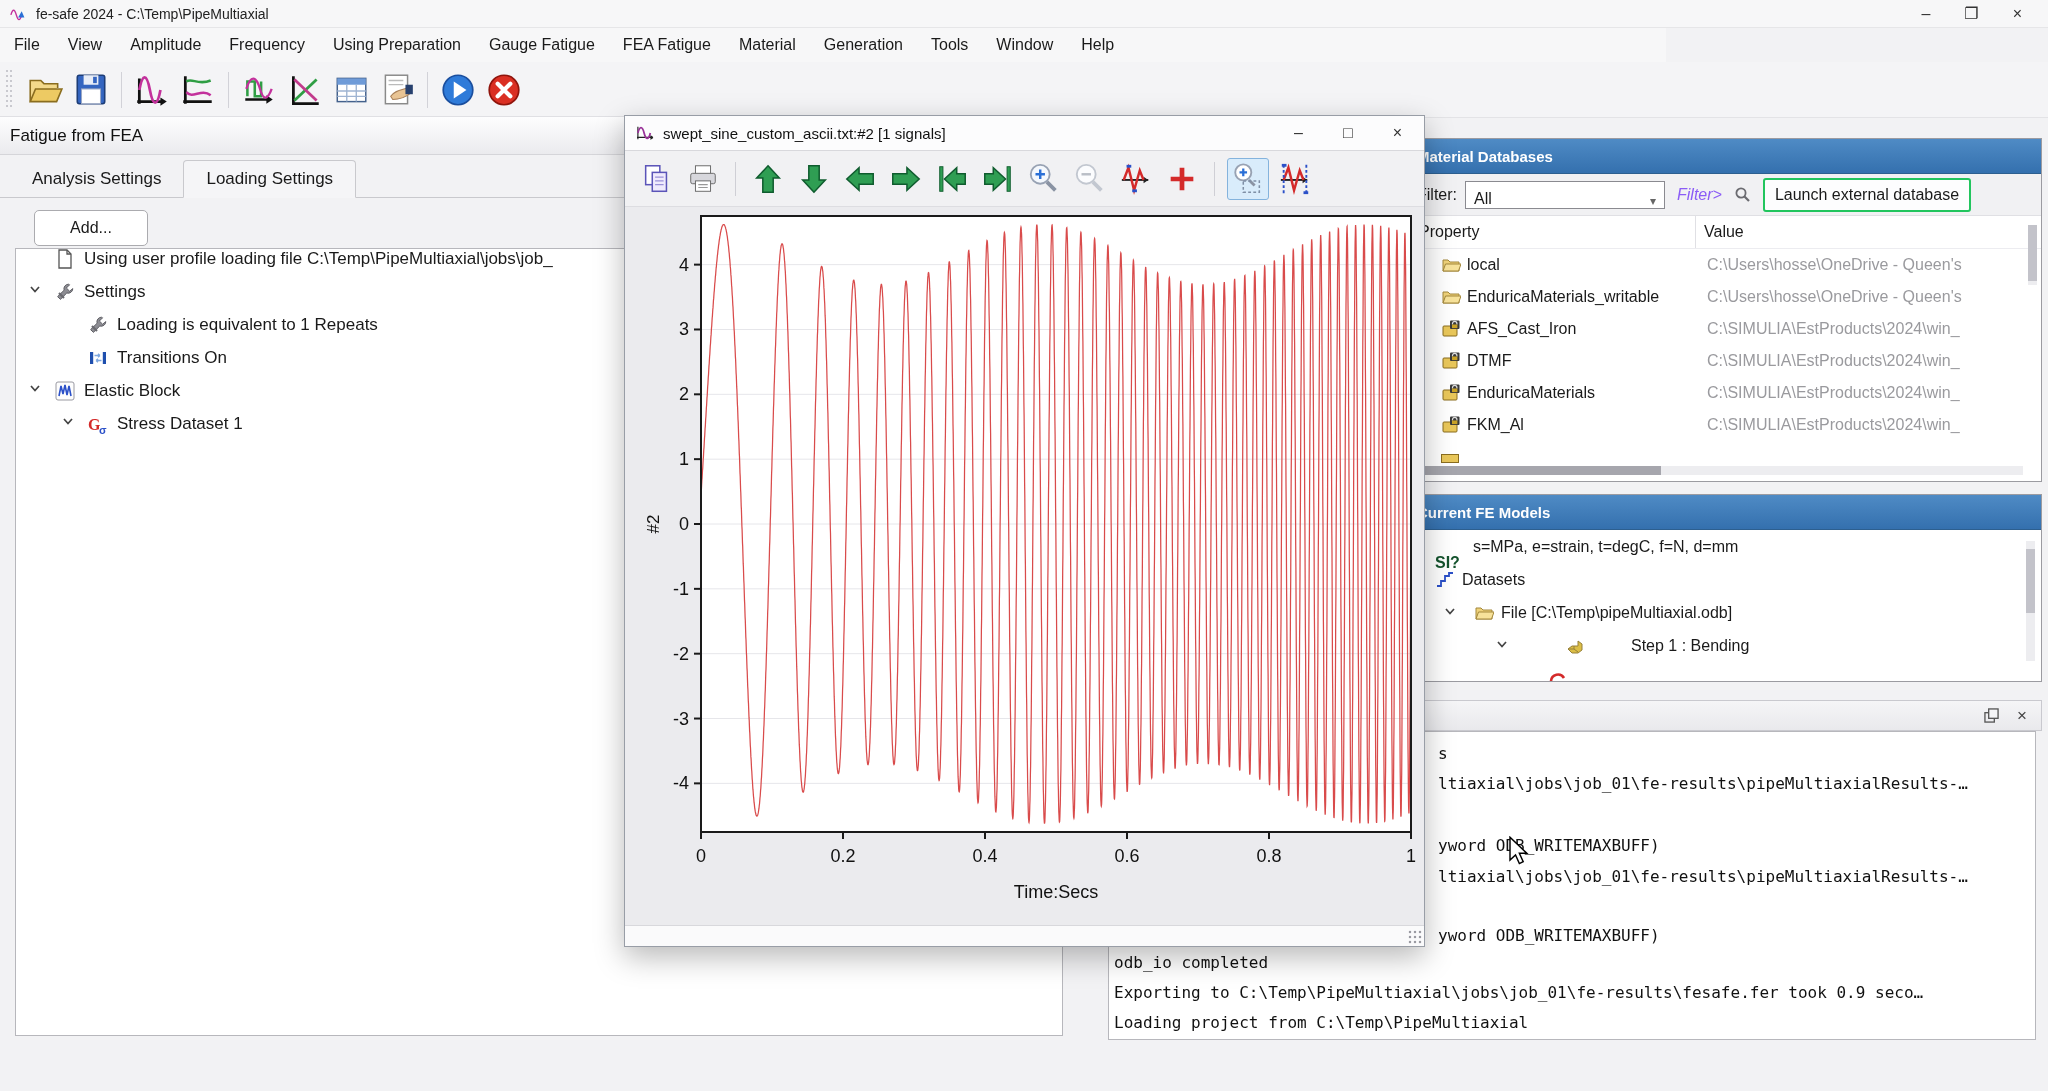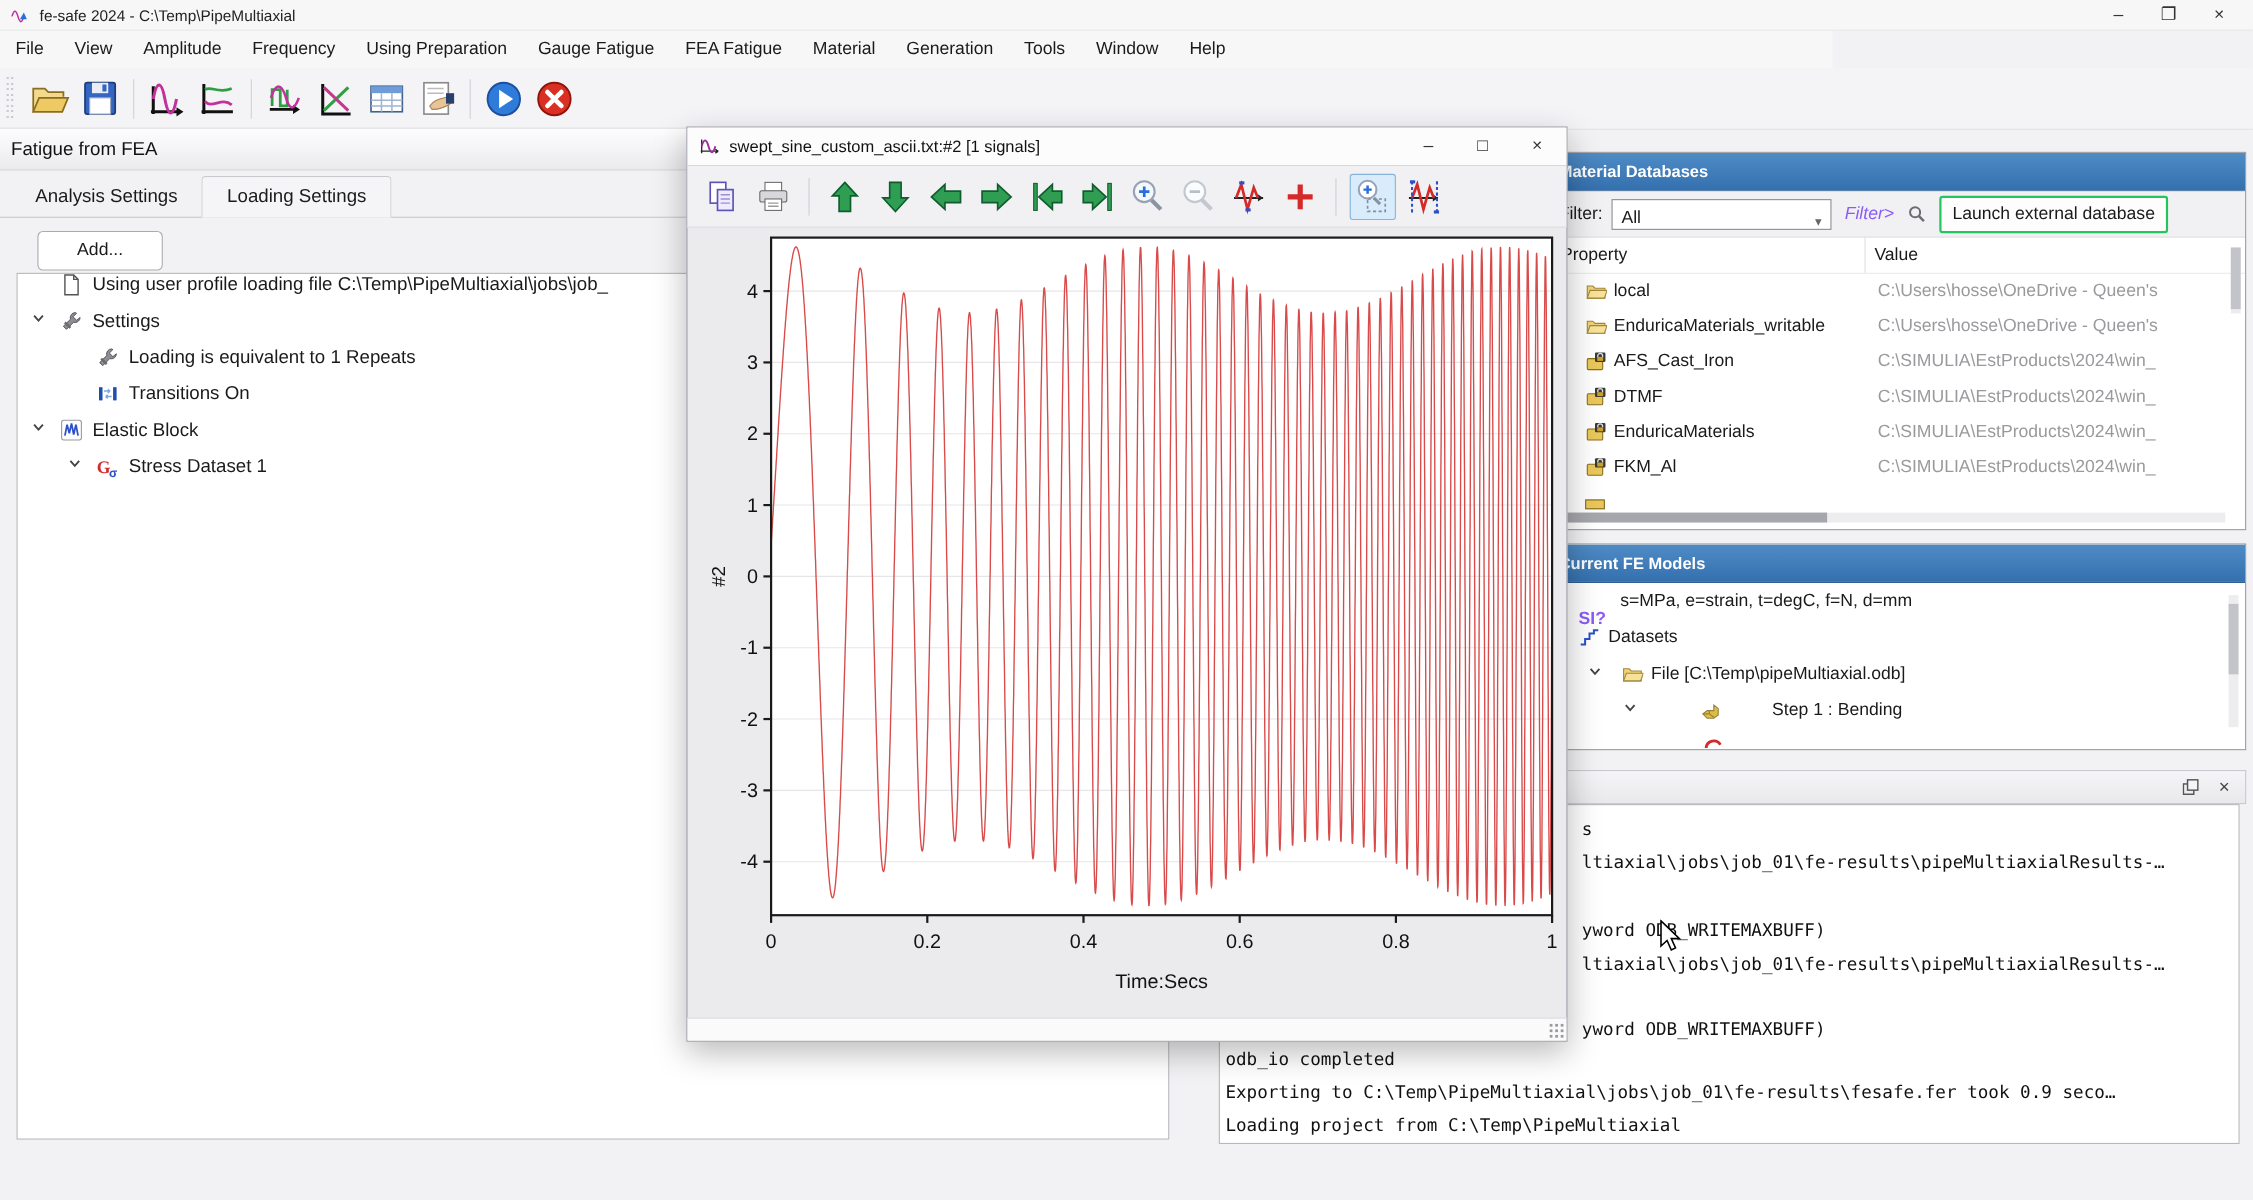--- a/index.html
+++ b/index.html
@@ -70,21 +70,21 @@
   .mrow{height:32px;display:flex;align-items:center;font-size:16px;white-space:nowrap;}
   .mrow .icn{width:26px;margin-left:34px;display:flex;}
   .mrow .nm{width:240px;overflow:hidden;}
   .mrow .val{color:#9a9a9e;overflow:hidden;flex:1;}
   .hscroll{position:absolute;left:16px;bottom:6px;width:600px;height:9px;background:#ededf0;}
   .hscroll .hdl{width:238px;height:9px;background:#a6a6ad;}
   .vscroll{position:absolute;width:9px;background:#ededf0;}
   .vscroll .hdl{width:9px;background:#c3c3ca;}
   .fe-panel{top:494px;left:1406px;width:636px;height:188px;}
   .ferow{height:33px;display:flex;align-items:center;gap:7px;font-size:16px;white-space:nowrap;}
-  .si-badge{color:#8b5cf6;font-weight:bold;font-size:16px;margin-top:32px;}
+  .si-badge{color:#14532d;font-weight:bold;font-size:16px;margin-top:32px;}
   
   .log-panel{top:700px;left:1104px;width:938px;height:346px;}
   .log-title{height:31px;background:linear-gradient(#f5f5f7,#e9e9ec);border:1px solid #c9c9cf;display:flex;align-items:center;justify-content:flex-end;gap:18px;padding-right:14px;box-sizing:border-box;}
   .log-title svg{width:15px;height:15px;}
   .log-body{position:absolute;top:31px;left:4px;right:6px;bottom:6px;background:#fff;border:1px solid #b7b7bc;overflow:hidden;}
   .log-line{position:absolute;font-family:"DejaVu Sans Mono",monospace;font-size:16px;color:#111;white-space:pre;line-height:20px;}
   .cursor{z-index:99;}
 </style>
 </head>
 <body>
@@ -401,21 +401,21 @@
             <polyline points="3,5 7,9.5 11,5" fill="none" stroke="#444" stroke-width="1.7"></polyline>
           </svg></span>
         <span class="ticn" style="display: flex;">
           <svg class="i20" viewBox="0 0 20 20">
             <path d="M2 16 V5 h5 l2 2 h9 v9 z" fill="#efd27a" stroke="#a3873a"></path>
             <path d="M2 16 l2.5-7 h15.5 L17.5 16 z" fill="#f7e29a" stroke="#a3873a"></path>
           </svg>
         </span>
         <span>File [C:\Temp\pipeMultiaxial.odb]</span>
       </div>
-      <div class="ferow" style="padding-left: 68px; gap: 46px;">
+      <div class="ferow" style="padding-left: 88px; gap: 46px;">
         <span class="exp" style="width: 24px;"><svg class="i14" viewBox="0 0 14 14">
             <polyline points="3,5 7,9.5 11,5" fill="none" stroke="#444" stroke-width="1.7"></polyline>
           </svg></span>
         <span class="ticn" style="display: flex;">
           <svg class="i20" viewBox="0 0 20 20">
             <path d="M3 13 l4-3 h6 v-5 l4 3 v6 l-4 3 h-6 z" fill="#dcbe45" stroke="#96803a"></path>
             <path d="M3 13 h6 l4 3 M9 13 v-3" fill="none" stroke="#96803a"></path>
           </svg>
         </span>
         <span>Step 1 : Bending</span>

